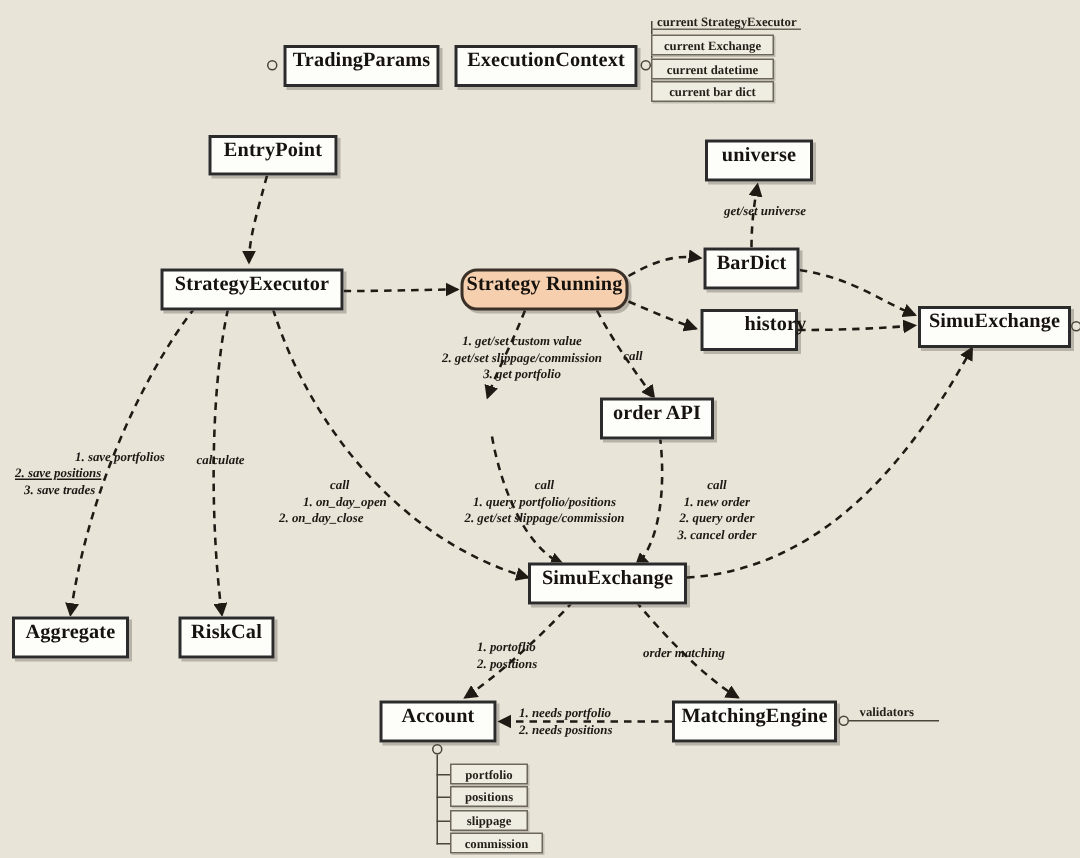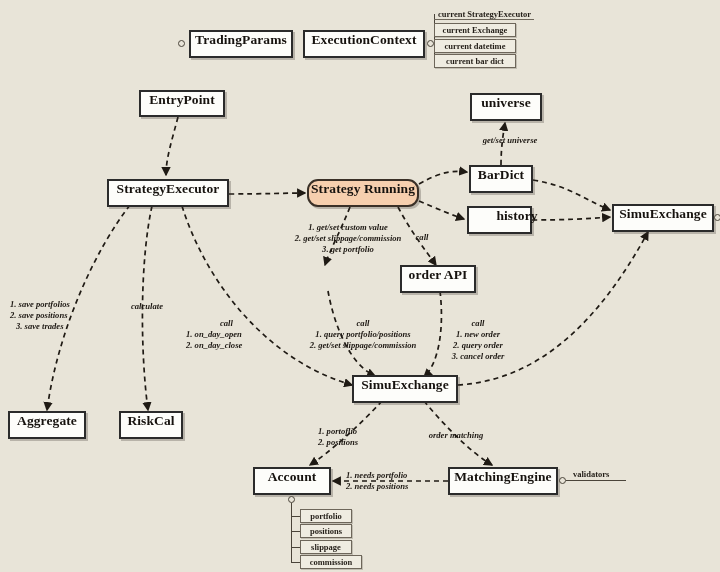--- a/index.html
+++ b/index.html
@@ -238,32 +238,32 @@
     <span class="ctr">1. get/set custom value</span>
     <span class="ctr">2. get/set slippage/commission</span>
     <span class="ctr">3. get portfolio</span>
   </div>
 
   <div class="lbl c" style="left:403px;top:232px;width:38px;">
     <span>call</span>
   </div>
 
   <div class="lbl" style="left:10px;top:299px;width:94px;">
-    <span style="display:block;">1. save portfolios</span>
-    <span style="display:block;">2. save positions</span>
+    <span style="display:block;margin-left:40px;">1. save portfolios</span>
+    <span style="display:block;text-decoration:underline;">2. save positions</span>
     <span style="display:block;padding-left:6px;">3. save trades</span>
   </div>
 
   <div class="lbl c" style="left:120px;top:301px;width:54px;">
     <span>calculate</span>
   </div>
 
   <div class="lbl" style="left:186px;top:318px;width:100px;">
     <span style="display:block;padding-left:34px;">call</span>
-    <span style="display:block;">1. on_day_open</span>
+    <span style="display:block;margin-left:16px;">1. on_day_open</span>
     <span style="display:block;">2. on_day_close</span>
   </div>
 
   <div class="lbl" style="left:288px;top:318px;width:150px;">
     <span class="ctr">call</span>
     <span class="ctr">1. query portfolio/positions</span>
     <span class="ctr">2. get/set slippage/commission</span>
   </div>
 
   <div class="lbl" style="left:438px;top:318px;width:80px;">

